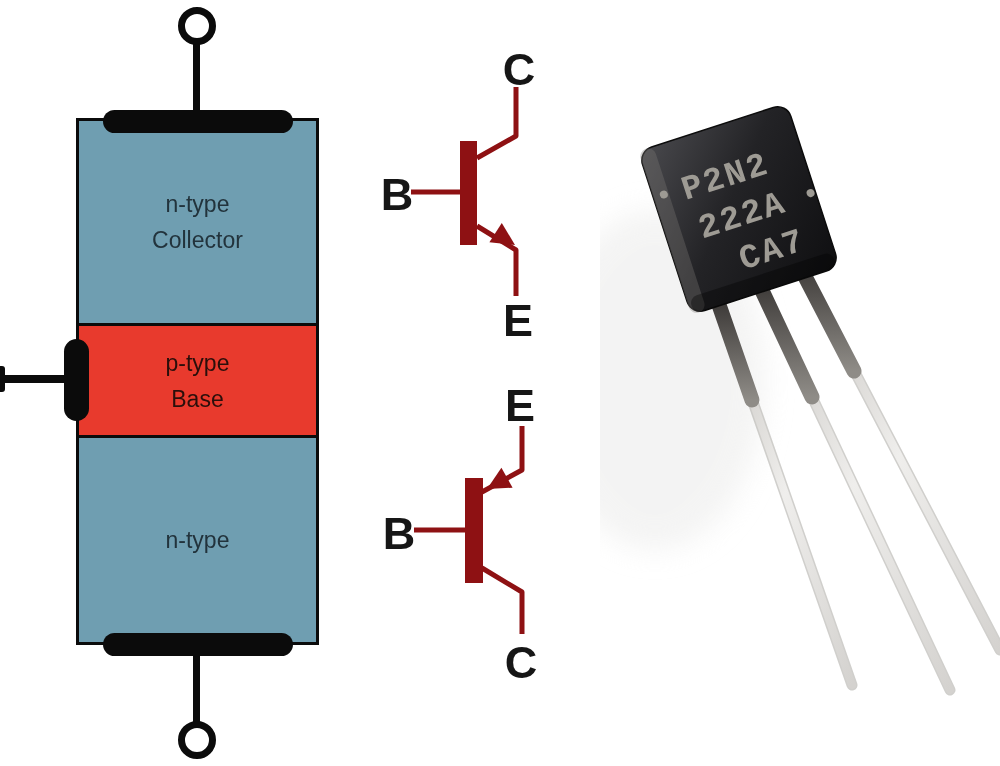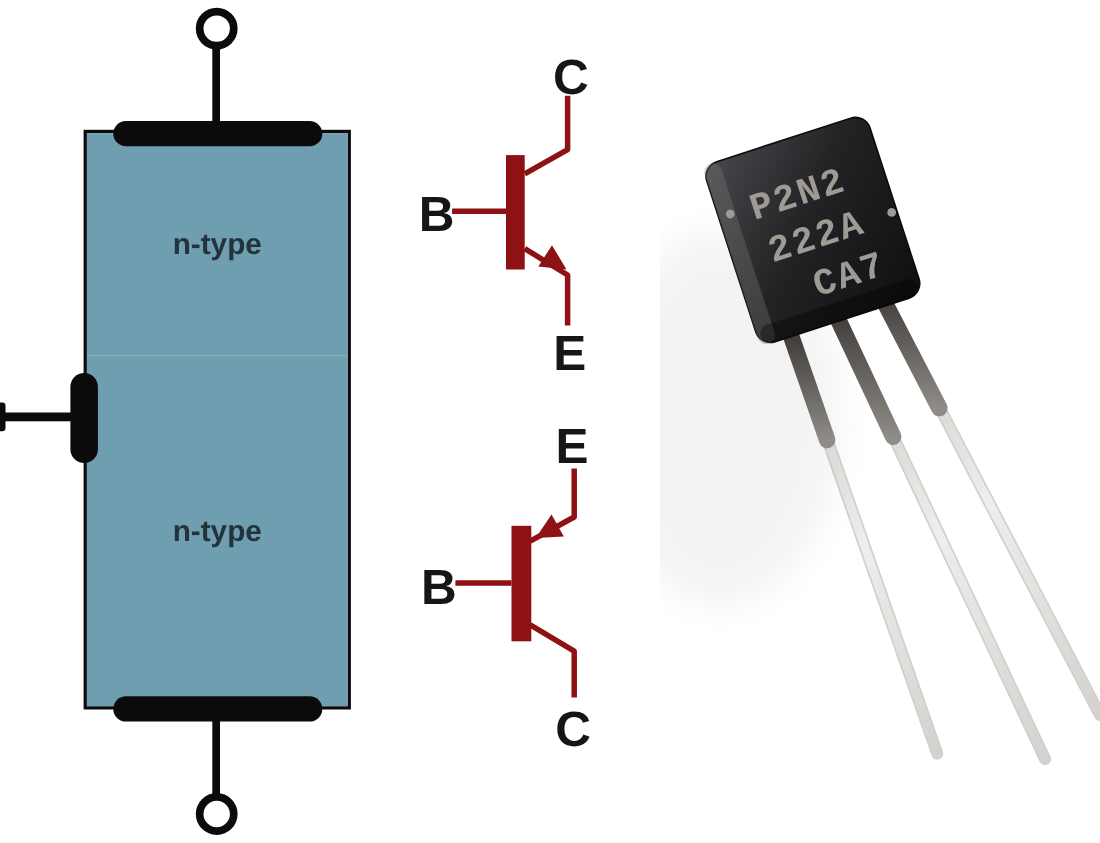--- a/index.html
+++ b/index.html
@@ -16,21 +16,21 @@
     position:relative;width:1000px;height:766px;background:#ffffff;overflow:hidden;
     font-family:"Liberation Sans",sans-serif;
   }
   .abs{position:absolute;}
   
   .stack{
     left:76px;top:118px;width:243px;height:527px;box-sizing:border-box;
     border:3px solid var(--electrode);display:flex;flex-direction:column;
   }
   .region{display:flex;flex-direction:column;align-items:center;justify-content:center;
-    font-size:27px;font-weight:700;line-height:36px;text-align:center;}
+    font-size:23px;font-weight:400;line-height:36px;text-align:center;}
   .region.collector{height:202px;background:var(--n-region);color:var(--text-on-blue);}
   .region.base{height:109px;background:var(--p-region);color:var(--text-on-red);
     border-top:3px solid var(--electrode);border-bottom:3px solid var(--electrode);}
   .region.emitter{flex:1;background:var(--n-region);color:var(--text-on-blue);}
   .bar{background:var(--electrode);border-radius:12px;}
   .bar-top{left:103px;top:110px;width:190px;height:23px;}
   .bar-bottom{left:103px;top:633px;width:190px;height:23px;}
   .bar-left{left:64px;top:339px;width:25px;height:82px;border-radius:13px;}
   .wire{background:var(--electrode);}
   .wire-top{left:193px;top:42px;width:7px;height:73px;}
@@ -62,20 +62,25 @@
   <div class="abs wire wire-top"></div>
   <div class="abs terminal terminal-top"></div>
   <div class="abs wire wire-bottom"></div>
   <div class="abs terminal terminal-bottom"></div>
   <div class="abs wire wire-left"></div>
   <div class="abs stub-left"></div>
 
   <div class="abs stack">
     <div class="region collector">
       <span>n-type</span>
+      <span>Collector</span>
+    </div>
+    <div class="region base">
+      <span>p-type</span>
+      <span>Base</span>
     </div>
     <div class="region emitter">
       <span>n-type</span>
     </div>
   </div>
 
   <div class="abs bar bar-top"></div>
   <div class="abs bar bar-bottom"></div>
   <div class="abs bar bar-left"></div>
 

